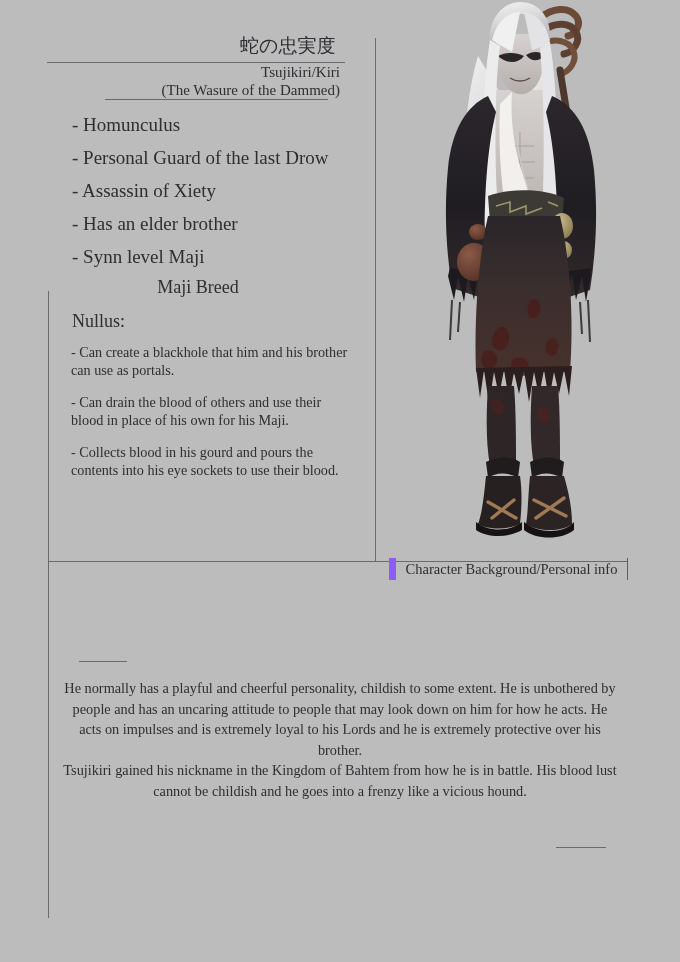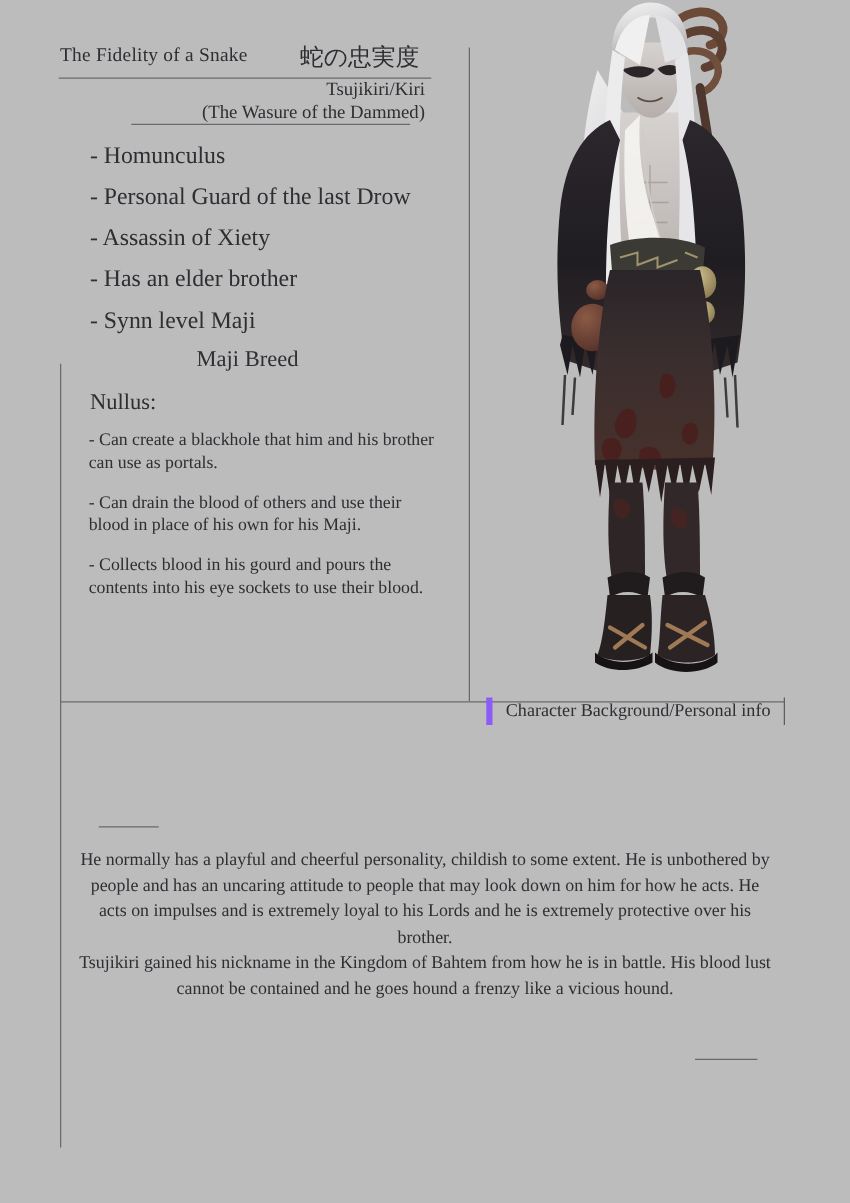--- a/index.html
+++ b/index.html
@@ -99,21 +99,21 @@
     line-height: 17.5px;
   }
 
   
   #bg-label {
     position: absolute;
     left: 389px;
     top: 558px;
     width: 239px;
     height: 22px;
-    border-left: 5px solid #8b5cf6;
+    border-left: 7px solid #8b5cf6;
     border-right: 1px solid #5e5e62;
     box-sizing: border-box;
     text-align: center;
     font-size: 14.5px;
     line-height: 22px;
     white-space: nowrap;
   }
 
   
   #backstory {
@@ -290,21 +290,20 @@
       <g stroke="#1f1b1f" stroke-width="2" fill="none" opacity="0.8">
         <path d="M60,300 L58,340"></path>
         <path d="M68,302 L66,332"></path>
         <path d="M196,300 L198,342"></path>
         <path d="M188,302 L190,334"></path>
       </g>
     </svg>
   </div>
 
   <div id="title-row">
-    <span id="title-en">The Fidelity of a Snake</span>
     <span id="title-jp">蛇の忠実度</span>
   </div>
 
   <div class="rule-h" style="left:47px; top:62px; width:298px;"></div>
 
   <div id="name-block">
     <div>Tsujikiri/Kiri</div>
     <div>(The Wasure of the Dammed)</div>
   </div>
 
@@ -329,20 +328,20 @@
   <div class="ability" style="top:444px;">- Collects blood in his gourd and pours the contents into his eye sockets to use their blood.</div>
 
   <div class="rule-h" style="left:48px; top:561px; width:580px;"></div>
 
   <div id="bg-label">Character Background/Personal info</div>
 
   <div class="rule-h" style="left:79px; top:661px; width:48px;"></div>
 
   <div id="backstory">
     <p>He normally has a playful and cheerful personality, childish to some extent. He is unbothered by people and has an uncaring attitude to people that may look down on him for how he acts. He acts on impulses and is extremely loyal to his Lords and he is extremely protective over his brother.</p>
-    <p>Tsujikiri gained his nickname in the Kingdom of Bahtem from how he is in battle. His blood lust cannot be contained and he goes hound a frenzy like a vicious hound.</p>
+    <p>Tsujikiri gained his nickname in the Kingdom of Bahtem from how he is in battle. His blood lust cannot be childish and he goes into a frenzy like a vicious hound.</p>
   </div>
 
   <div class="rule-h" style="left:556px; top:847px; width:50px;"></div>
 
   <div class="rule-v" style="left:48px; top:561px; height:357px;"></div>
 
 </div>
 
 </body></html>

